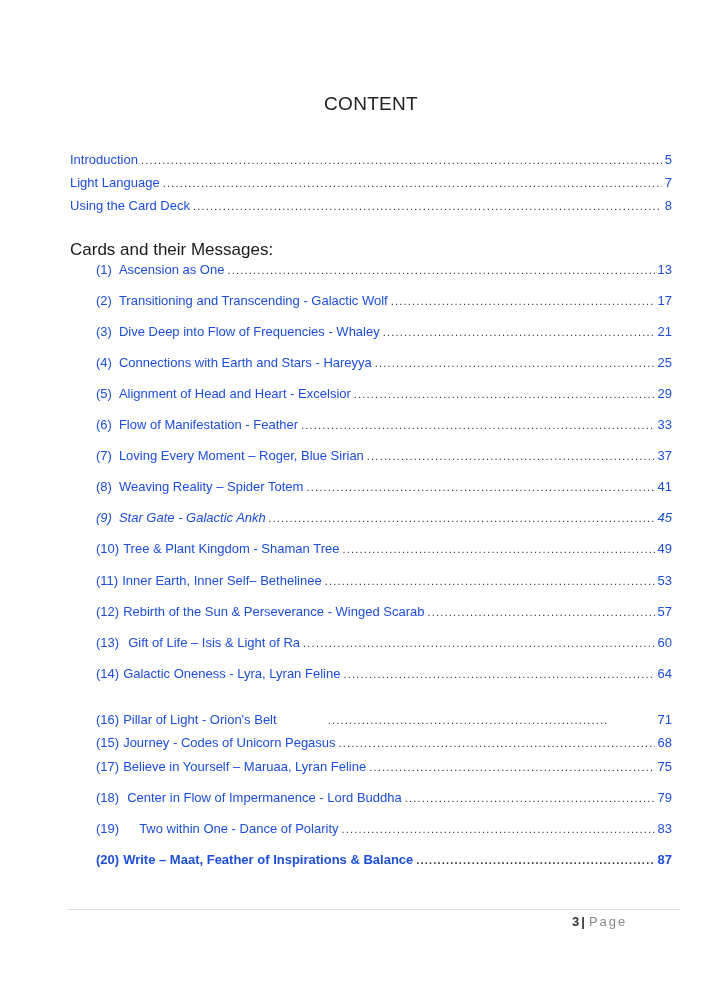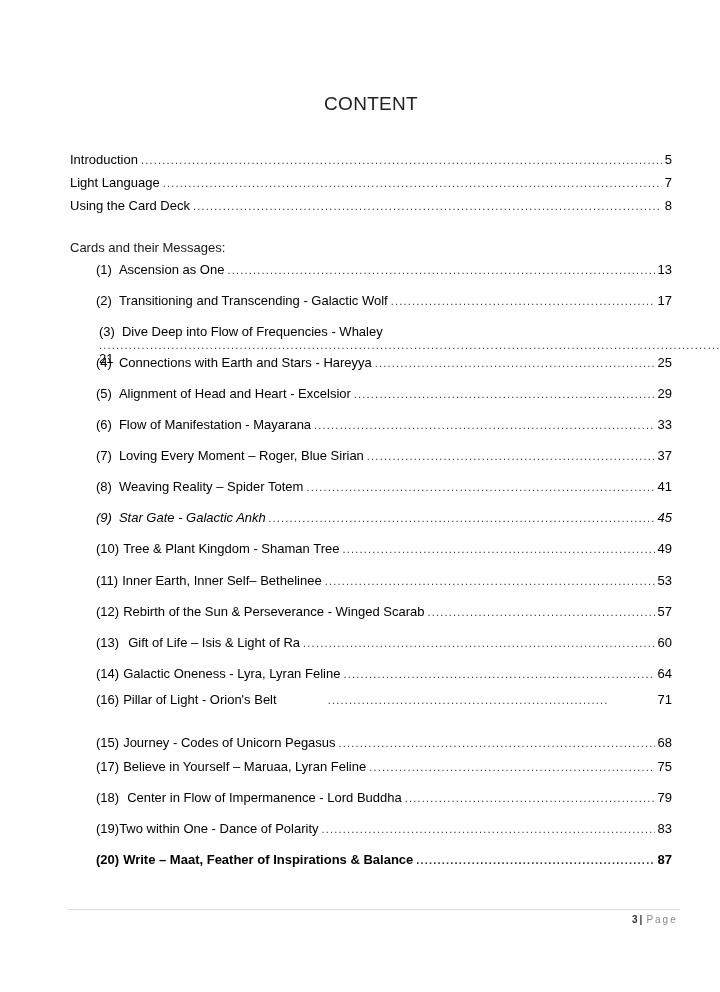--- a/index.html
+++ b/index.html
@@ -6,43 +6,43 @@
     body {
       width: 720px; height: 992px; position: relative; overflow: hidden;
       font-family: "Liberation Sans", sans-serif; color: #1a1a1a;
     }
     .title {
       position: absolute; top: 93px; left: 0; width: 742px;
       text-align: center; font-size: 19px; letter-spacing: 0.3px; color: #222;
     }
     .toc-row {
       position: absolute; display: flex; align-items: baseline;
-      font-size: 13px; white-space: nowrap; color: #000000;
+      font-size: 13px; white-space: nowrap; color: #1d4ed8;
     }
     .toc-row .label { flex: 0 0 auto; }
     .toc-row .dots {
       flex: 1 1 auto; overflow: hidden; margin: 0 3px; color: #333;
       letter-spacing: 1.2px; font-size: 11px;
     }
     .toc-row .dots::before {
       content: "........................................................................................................................................................................................................................................";
     }
     .toc-row .page { flex: 0 0 auto; }
     .top-row { left: 70px; width: 602px; }
     .card-row { left: 96px; width: 576px; }
     .num { display: inline-block; }
     .section-heading {
-      position: absolute; left: 70px; top: 240px; font-size: 13px; text-align: center;
+      position: absolute; left: 70px; top: 240px; font-size: 17px; text-align: center;
     }
     .footer-line {
       position: absolute; left: 68px; top: 909px; width: 612px; height: 1px;
       background: #dcdcdc;
     }
     .footer {
-      position: absolute; left: 632px; top: 914px; font-size: 10px;
+      position: absolute; left: 572px; top: 914px; font-size: 13px;
       letter-spacing: 2px; color: #888;
     }
     .footer .pnum { color: #333; font-weight: bold; letter-spacing: 0; }
     .footer .sep { color: #333; font-weight: bold; margin: 0 4px 0 2px; letter-spacing: 0; }
   </style>
 </head>
 <body>
 
 <div>
   <div class="title">CONTENT</div>
@@ -71,37 +71,37 @@
       <div class="toc-row card-row" style="top: 262px;">
         <span class="label"><span class="num" style="margin-right:7px">(1)</span><span>Ascension as One</span></span>
         <span class="dots"></span>
         <span class="page">13</span>
       </div>
       <div class="toc-row card-row" style="top: 293px;">
         <span class="label"><span class="num" style="margin-right:7px">(2)</span><span>Transitioning and Transcending - Galactic Wolf</span></span>
         <span class="dots"></span>
         <span class="page">17</span>
       </div>
-      <div class="toc-row card-row" style="top: 324px; flex-direction: column;">
+      <div class="toc-row card-row" style="top: 324px;">
         <span class="label"><span class="num" style="margin-right:7px">(3)</span><span>Dive Deep into Flow of Frequencies - Whaley</span></span>
         <span class="dots"></span>
         <span class="page">21</span>
       </div>
       <div class="toc-row card-row" style="top: 355px;">
         <span class="label"><span class="num" style="margin-right:7px">(4)</span><span>Connections with Earth and Stars - Hareyya</span></span>
         <span class="dots"></span>
         <span class="page">25</span>
       </div>
       <div class="toc-row card-row" style="top: 386px;">
         <span class="label"><span class="num" style="margin-right:7px">(5)</span><span>Alignment of Head and Heart - Excelsior</span></span>
         <span class="dots"></span>
         <span class="page">29</span>
       </div>
       <div class="toc-row card-row" style="top: 417px;">
-        <span class="label"><span class="num" style="margin-right:7px">(6)</span><span>Flow of Manifestation - Mayarana</span></span>
+        <span class="label"><span class="num" style="margin-right:7px">(6)</span><span>Flow of Manifestation - Feather</span></span>
         <span class="dots"></span>
         <span class="page">33</span>
       </div>
       <div class="toc-row card-row" style="top: 448px;">
         <span class="label"><span class="num" style="margin-right:7px">(7)</span><span>Loving Every Moment – Roger, Blue Sirian</span></span>
         <span class="dots"></span>
         <span class="page">37</span>
       </div>
       <div class="toc-row card-row" style="top: 479px;">
         <span class="label"><span class="num" style="margin-right:7px">(8)</span><span>Weaving Reality – Spider Totem</span></span>
@@ -136,37 +136,37 @@
       <div class="toc-row card-row" style="top: 666px;">
         <span class="label"><span class="num" style="margin-right:4px">(14)</span><span>Galactic Oneness - Lyra, Lyran Feline</span></span>
         <span class="dots"></span>
         <span class="page">64</span>
       </div>
       <div class="toc-row card-row" style="top: 735px;">
         <span class="label"><span class="num" style="margin-right:4px">(15)</span><span>Journey - Codes of Unicorn Pegasus</span></span>
         <span class="dots"></span>
         <span class="page">68</span>
       </div>
-      <div class="toc-row card-row" style="top: 692px; gap: 48px;">
+      <div class="toc-row card-row" style="top: 712px; gap: 48px;">
         <span class="label"><span class="num" style="margin-right:4px">(16)</span><span>Pillar of Light - Orion's Belt</span></span>
         <span class="dots"></span>
         <span class="page">71</span>
       </div>
       <div class="toc-row card-row" style="top: 759px;">
         <span class="label"><span class="num" style="margin-right:4px">(17)</span><span>Believe in Yourself – Maruaa, Lyran Feline</span></span>
         <span class="dots"></span>
         <span class="page">75</span>
       </div>
       <div class="toc-row card-row" style="top: 790px;">
         <span class="label"><span class="num" style="margin-right:8px">(18)</span><span>Center in Flow of Impermanence - Lord Buddha</span></span>
         <span class="dots"></span>
         <span class="page">79</span>
       </div>
       <div class="toc-row card-row" style="top: 821px;">
-        <span class="label"><span class="num" style="margin-right:0">(19)</span><span>Two within One - Dance of Polarity</span></span>
+        <span class="label"><span class="num" style="margin-right:20px">(19)</span><span>Two within One - Dance of Polarity</span></span>
         <span class="dots"></span>
         <span class="page">83</span>
       </div>
       <div class="toc-row card-row" style="top: 852px; font-weight: bold;">
         <span class="label"><span class="num" style="margin-right:4px">(20)</span><span>Write – Maat, Feather of Inspirations &amp; Balance</span></span>
         <span class="dots"></span>
         <span class="page">87</span>
       </div>
     </div>
 

